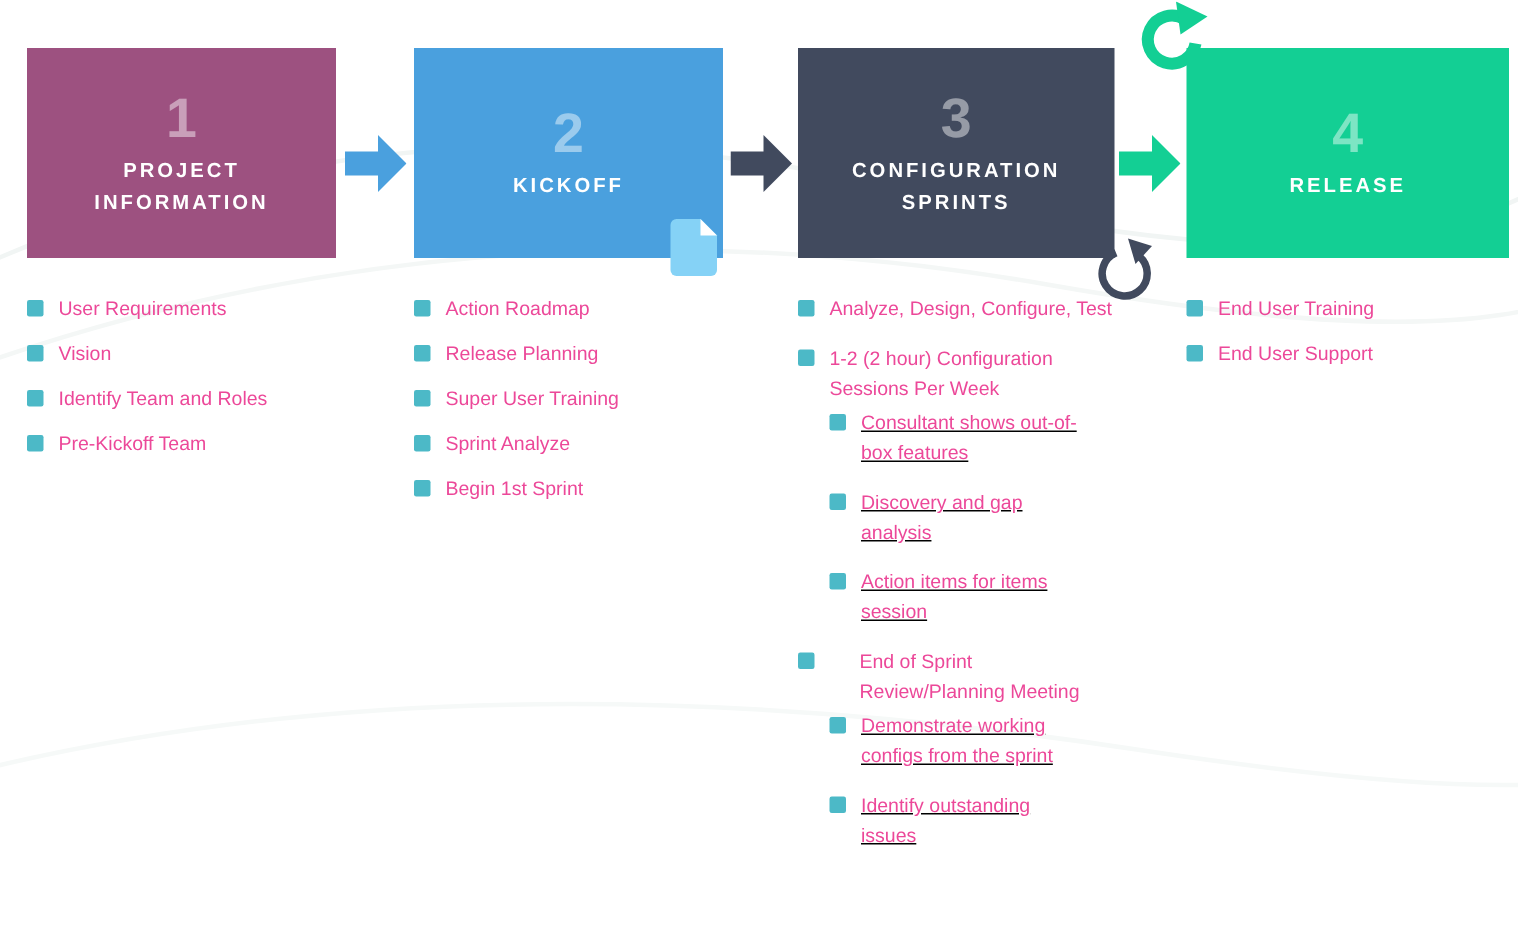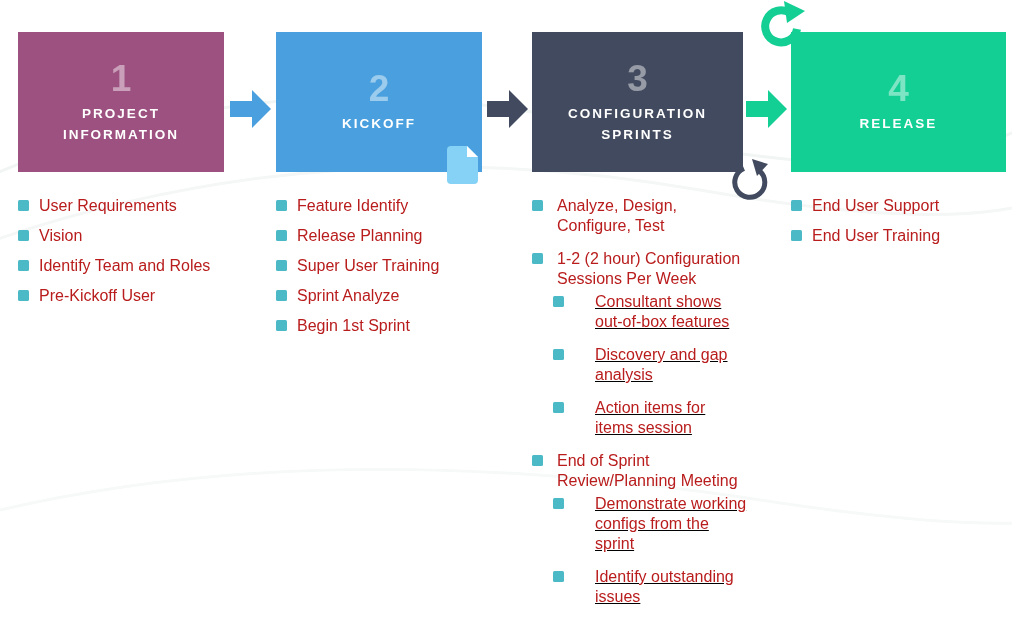--- a/index.html
+++ b/index.html
@@ -62,32 +62,32 @@
   .col-1 { left: 18px;  width: 215px; }
   .col-2 { left: 276px; width: 215px; }
   .col-3 { left: 532px; width: 215px; }
   .col-4 { left: 791px; width: 215px; }
 
   .li {
     display: flex;
     align-items: flex-start;
     margin-bottom: 10px;
   }
-  .col-3 .li { margin-bottom: 13px; justify-content: space-between; }
+  .col-3 .li { margin-bottom: 13px; }
   .bullet {
     flex: 0 0 auto;
     width: 11px;
     height: 11px;
     border-radius: 1.5px;
     background: #4cb9c7;
     margin: 4px 10px 0 0;
   }
   .li .txt {
-    color: #b91c1c;
-    font-size: 16px;
+    color: #ec4899;
+    font-size: 13px;
     line-height: 20px;
   }
   .col-3 .li > .txt { max-width: 190px; }
   .sub { margin-left: 21px; margin-top: 3px; }
   .sub .li { margin-bottom: 13px; text-decoration: underline; }
   .sub .li .txt { max-width: 152px; }
   .item-block { margin-bottom: 0; }
 </style>
 </head>
 <body>
@@ -150,28 +150,28 @@
     <div class="li">
       <span class="bullet"></span>
       <span class="txt">Vision</span>
     </div>
     <div class="li">
       <span class="bullet"></span>
       <span class="txt">Identify Team and Roles</span>
     </div>
     <div class="li">
       <span class="bullet"></span>
-      <span class="txt">Pre-Kickoff User</span>
+      <span class="txt">Pre-Kickoff Team</span>
     </div>
   </div>
 
   <div class="col col-2">
     <div class="li">
       <span class="bullet"></span>
-      <span class="txt">Feature Identify</span>
+      <span class="txt">Action Roadmap</span>
     </div>
     <div class="li">
       <span class="bullet"></span>
       <span class="txt">Release Planning</span>
     </div>
     <div class="li">
       <span class="bullet"></span>
       <span class="txt">Super User Training</span>
     </div>
     <div class="li">
@@ -205,42 +205,42 @@
           <span class="bullet"></span>
           <span class="txt">Discovery and gap analysis</span>
         </div>
         <div class="li">
           <span class="bullet"></span>
           <span class="txt">Action items for items session</span>
         </div>
       </div>
     </div>
     <div class="item-block">
-      <div class="li" style="margin-bottom:0;">
+      <div class="li" style="margin-bottom:0;gap:20px;">
         <span class="bullet"></span>
         <span class="txt">End of Sprint Review/Planning Meeting</span>
       </div>
       <div class="sub">
         <div class="li">
           <span class="bullet"></span>
           <span class="txt">Demonstrate working configs from the sprint</span>
         </div>
         <div class="li">
           <span class="bullet"></span>
           <span class="txt">Identify outstanding issues</span>
         </div>
 
       </div>
     </div>
   </div>
 
   <div class="col col-4">
     <div class="li">
       <span class="bullet"></span>
+      <span class="txt">End User Training</span>
+    </div>
+    <div class="li">
+      <span class="bullet"></span>
       <span class="txt">End User Support</span>
     </div>
-    <div class="li">
-      <span class="bullet"></span>
-      <span class="txt">End User Training</span>
-    </div>
   </div>
 
 </div>
 
 </body></html>

